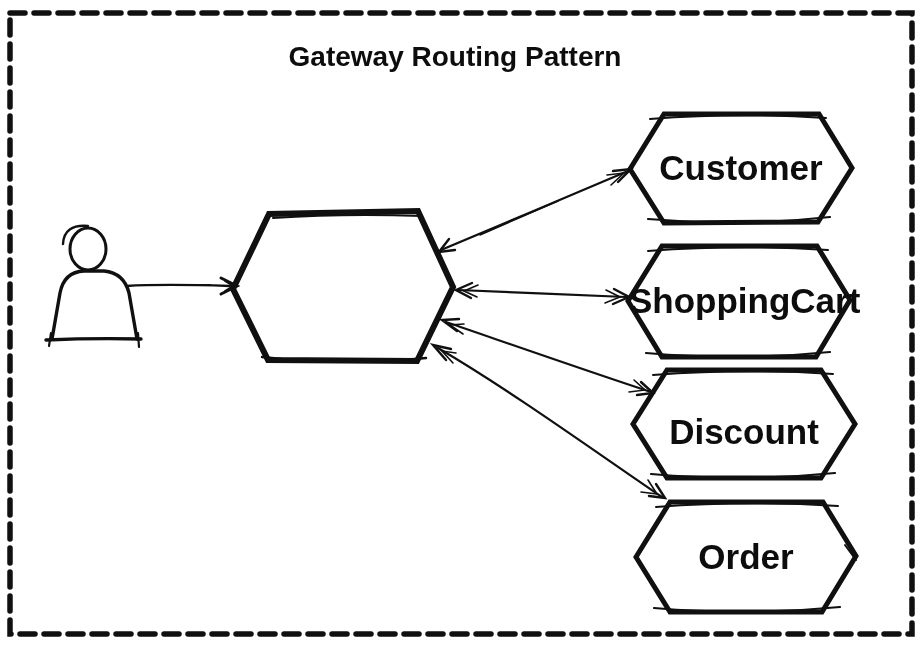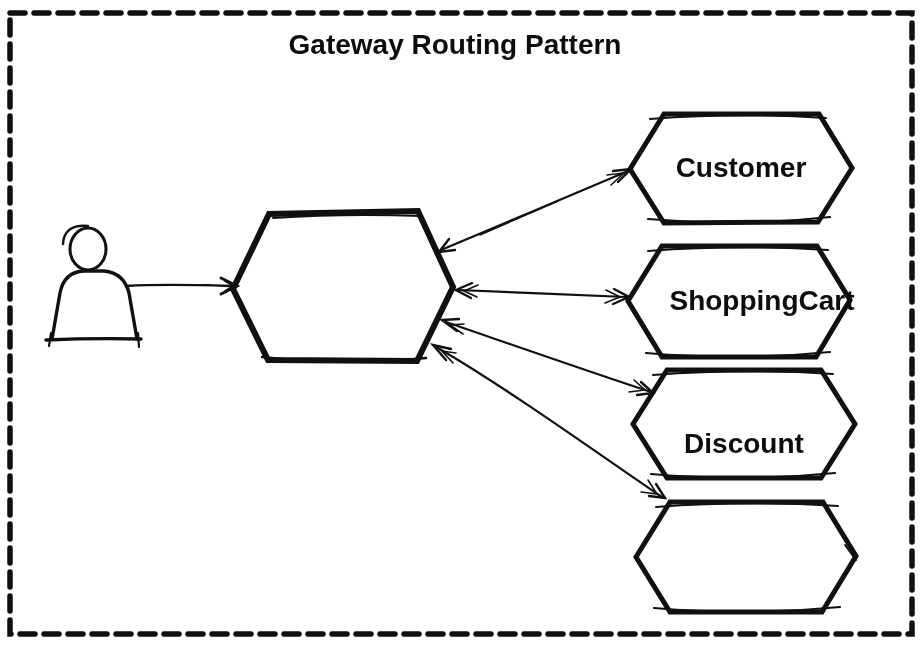--- a/index.html
+++ b/index.html
@@ -9,21 +9,21 @@
     background:#ffffff;
     font-family:"Liberation Sans", sans-serif;
     overflow:hidden;
   }
   .shapes{position:absolute;left:0;top:0;}
   .label{
     position:absolute;
     font-weight:700;
     color:#0d0d0d;
     text-align:center;
-    font-size:28px;
+    font-size:35px;
     line-height:28px;
     letter-spacing:0;
     white-space:nowrap;
   }
   .title{font-size:28px;}
 </style>
 </head>
 <body>
 
 <div class="canvas">
@@ -107,24 +107,25 @@
 
     <g>
       <path d="M 438 348 C 510 390 600 455 662 497" stroke-width="2.2"></path>
       <path d="M 446 360 L 433 345 L 451 349" stroke-width="2.4"></path>
       <path d="M 453 363 L 442 351 L 456 353" stroke-width="1.6"></path>
       <path d="M 649 496 L 665 498 L 656 484" stroke-width="2.4"></path>
       <path d="M 641 492 L 657 494 L 648 480" stroke-width="1.6"></path>
     </g>
   </svg>
 
-  <div class="label title" style="left:155px;top:31px;width:600px;">Gateway Routing Pattern</div>
+  <div class="label title" style="left:155px;top:43px;width:600px;">Gateway Routing Pattern</div>
 
 
 
   <div class="label" style="left:641px;top:154px;width:200px;">Customer</div>
 
-  <div class="label" style="left:652px;top:287px;width:220px;">ShoppingCart</div>
+  <div class="label" style="left:629px;top:287px;width:220px;">ShoppingCart</div>
 
-  <div class="label" style="left:644px;top:430px;width:200px;">Discount</div>
+  <div class="label" style="left:644px;top:418px;width:200px;">Discount</div>
 
+  <div class="label" style="left:646px;top:543px;width:200px;">Order</div>
 
 </div>
 
 </body></html>

